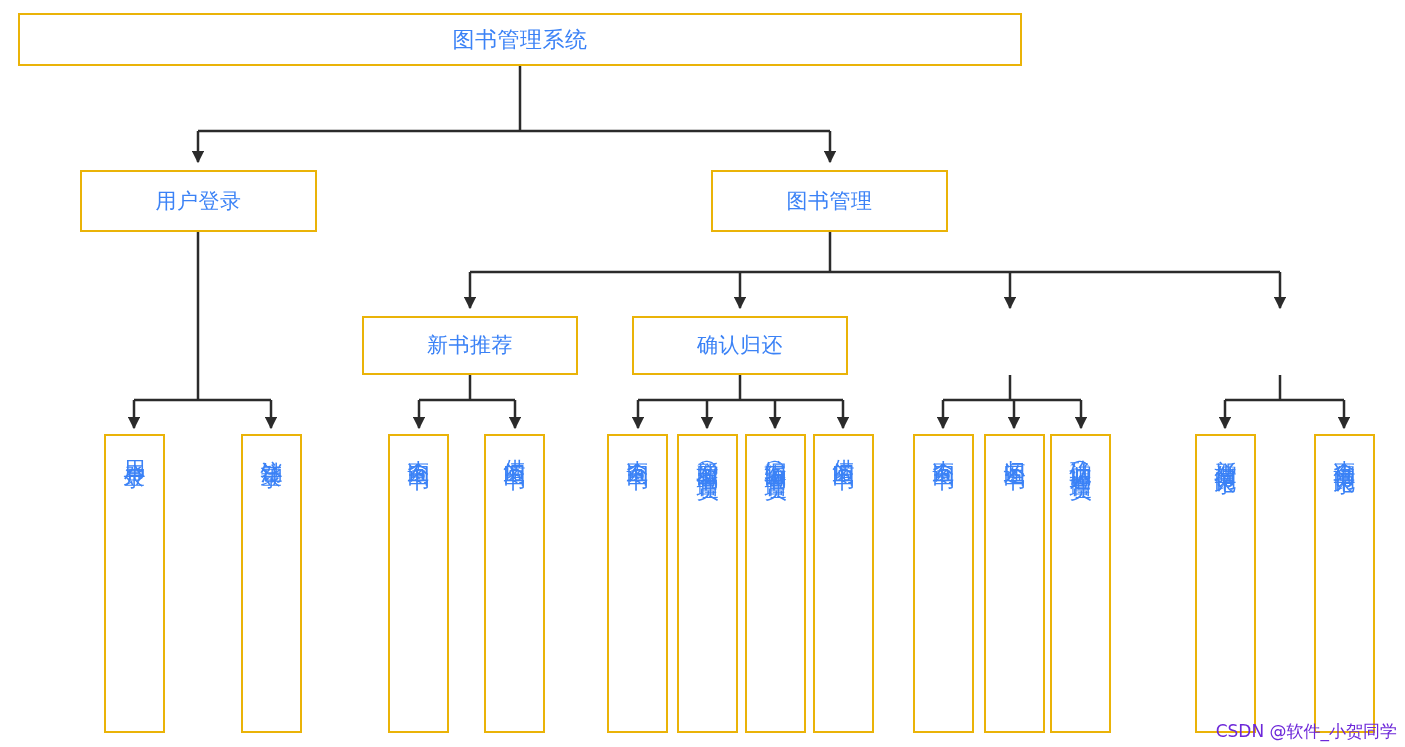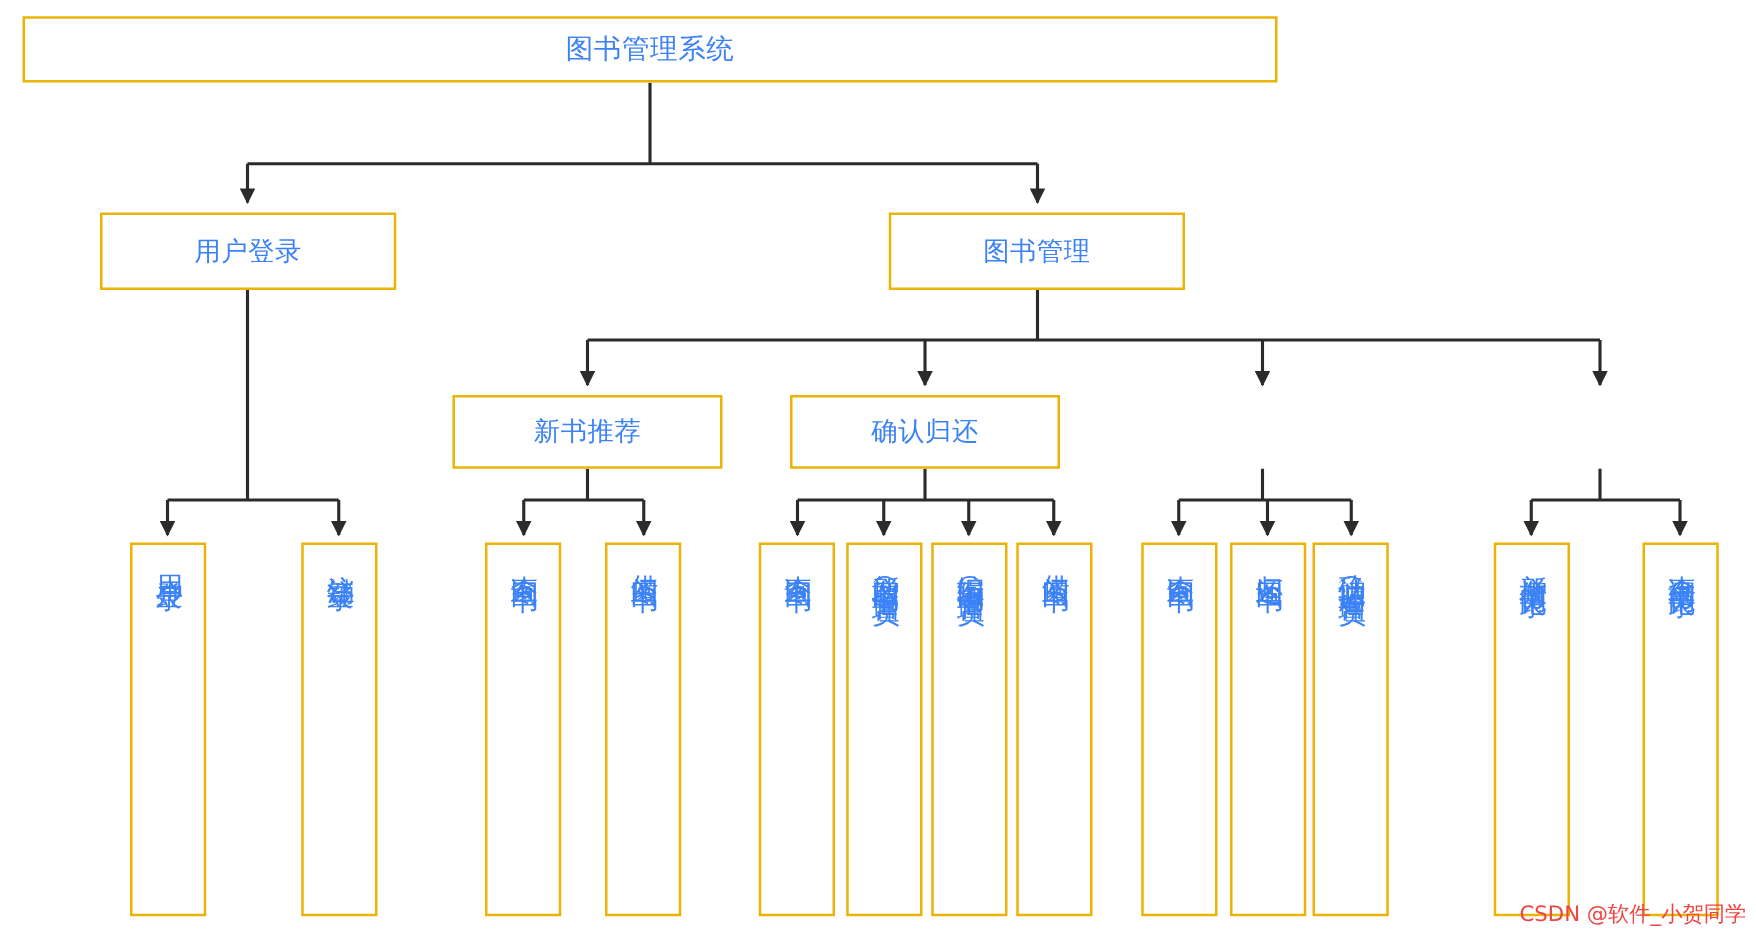--- a/index.html
+++ b/index.html
@@ -60,21 +60,21 @@
     font-size: 22px;
     line-height: 1.0;
     letter-spacing: 3px;
     white-space: nowrap;
   }
   .watermark {
     position: absolute;
     right: 8px;
     bottom: 4px;
     font-size: 17px;
-    color: #ef4444;
+    color: #6d28d9;
     white-space: nowrap;
     z-index: 3;
     font-family: "DejaVu Sans", "Liberation Sans", sans-serif;
   }
 </style>
 </head>
 <body>
 
 <div id="diagram">
 

